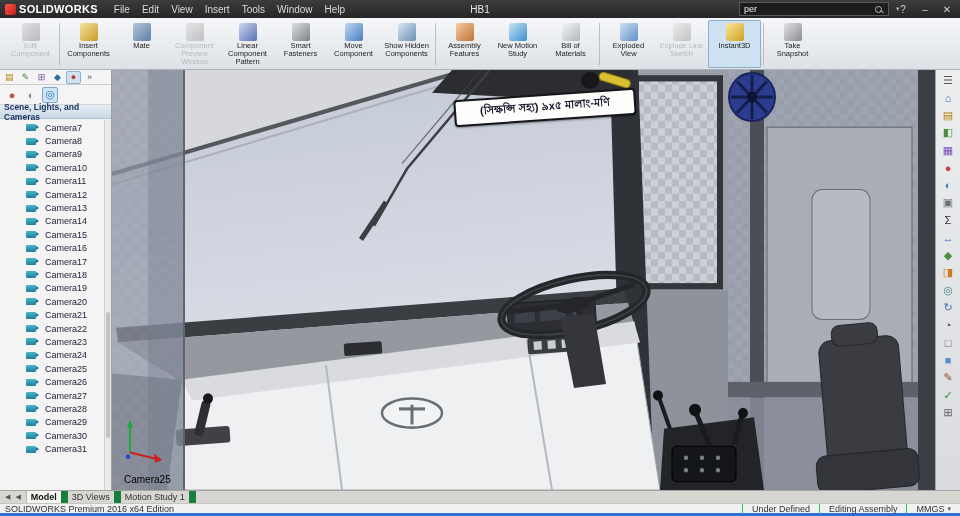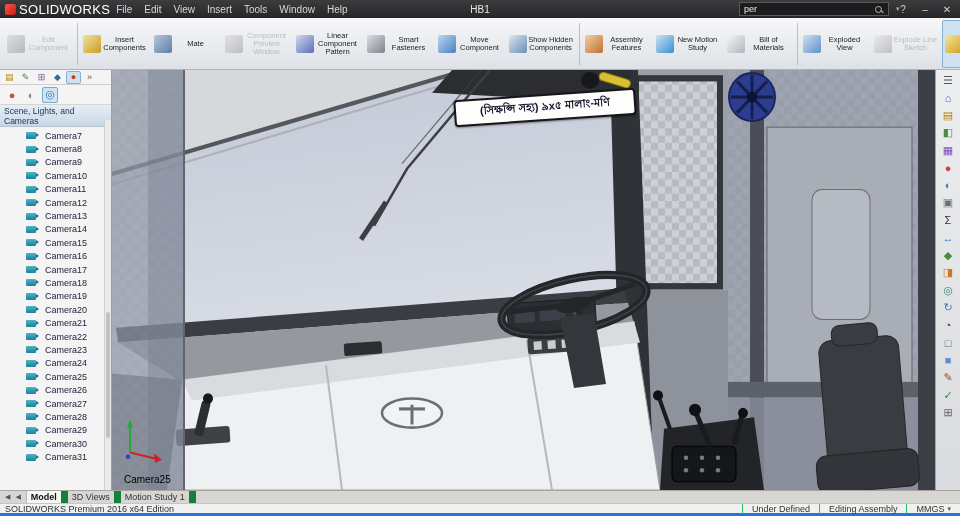--- a/index.html
+++ b/index.html
@@ -2,33 +2,33 @@
 <html><head>
 <meta charset="utf-8">
 <style>
   *{margin:0;padding:0;box-sizing:border-box;font-family:"Liberation Sans",sans-serif}
   html,body{width:960px;height:516px;overflow:hidden;background:#cfcfcf}
   .app{width:960px;height:516px;display:flex;flex-direction:column;overflow:hidden}
 
   
   .titlebar{height:18px;flex:none;background:linear-gradient(#3c3c3e,#262628);display:flex;align-items:center;color:#d8d8d8;font-size:10px;padding:0 5px;position:relative}
   .dslogo{width:11px;height:11px;background:linear-gradient(135deg,#ff5348,#c01f16);border-radius:2px;margin-right:3px;flex:none}
-  .logotext{color:#fff;font-weight:normal;font-size:13px;letter-spacing:.3px;}
+  .logotext{color:#fff;font-weight:bold;font-size:11px;letter-spacing:.3px;margin-right:10px}
   .menu-item{padding:0 6px;cursor:default}
   .doc-title{position:absolute;left:50%;transform:translateX(-50%);color:#e8e8e8;font-size:10px}
   .tb-right{margin-left:auto;display:flex;align-items:center;gap:6px}
   .searchbox{display:flex;align-items:center;background:#1c1c1e;border:1px solid #5a5a5c;height:14px;width:150px;padding:0 4px;gap:14px}
   .searchbox input{flex:1;background:transparent;border:none;outline:none;color:#eee;font-size:9px}
   .mag{width:7px;height:7px;border:1.2px solid #b5b5b5;border-radius:50%;position:relative;flex:none}
   .mag::after{content:"";position:absolute;width:4px;height:1.2px;background:#b5b5b5;right:-3px;bottom:-1px;transform:rotate(45deg)}
   .tb-ctl{width:16px;text-align:center;color:#cfcfcf;font-size:10px}
 
   
   .ribbon{height:52px;flex:none;background:linear-gradient(#f6f7f9,#dde1e6);border-bottom:1px solid #aeb3b9;display:flex;align-items:stretch;padding:2px 2px 1px 4px;overflow:hidden}
-  .rbtn{display:flex;flex-direction:row;align-items:center;padding:2px 2px;border:1px solid transparent;border-radius:2px;flex:none}
+  .rbtn{display:flex;flex-direction:column;align-items:center;padding:2px 2px;border:1px solid transparent;border-radius:2px;flex:none}
   .rbtn.active{background:#cfe2f3;border-color:#8ab0d0}
   .rbtn.disabled{opacity:.55;filter:grayscale(.9)}
   .ric{width:18px;height:18px;border-radius:2px;background:linear-gradient(135deg,#c9cdd2,#8f959c);flex:none;margin-bottom:1px}
   .rlabel{font-size:7.5px;line-height:1.08;text-align:center;width:47px;color:#222}
   .rbtn.disabled .rlabel{color:#8d949a}
   .rsep{width:1px;background:#b9bec4;margin:3px 2px;flex:none}
   [data-name="edit-component-icon"]{background:linear-gradient(135deg,#cdd3da,#8b929b)}
   [data-name="insert-components-icon"]{background:linear-gradient(135deg,#f2e49c,#c79b26)}
   [data-name="mate-icon"]{background:linear-gradient(135deg,#b6c7da,#5d7ea8)}
   [data-name="component-preview-window-icon"]{background:linear-gradient(135deg,#d4d8de,#989fa8)}
@@ -55,21 +55,21 @@
   .main{flex:1;display:flex;min-height:0}
 
   
   .leftpanel{width:112px;flex:none;background:#f4f4f4;border-right:1px solid #9aa0a6;display:flex;flex-direction:column;position:relative}
   .mgr-tabs{height:15px;display:flex;align-items:center;gap:1px;padding:1px 2px;border-bottom:1px solid #cfcfcf}
   .mgr-tab{width:15px;height:13px;display:flex;align-items:center;justify-content:center;font-size:9px;border-radius:2px}
   .mgr-tab.active{background:#cfe0ef;border:1px solid #8ab0d0}
   .filter-row{height:20px;display:flex;align-items:center;gap:3px;padding:0 4px;border-bottom:1px solid #d5d5d5}
   .filter-btn{width:16px;height:16px;display:flex;align-items:center;justify-content:center;font-size:11px;border:1px solid transparent;border-radius:2px}
   .filter-btn.active{background:#cfe4f4;border-color:#7fa8c9}
-  .tree-header{height:22px;background:linear-gradient(#e6eef6,#c9d7e4);display:flex;align-items:center;padding-left:4px;font-size:8.5px;font-weight:normal;color:#17305c;border-bottom:1px solid #b5c2cf}
+  .tree-header{height:14px;background:linear-gradient(#e6eef6,#c9d7e4);display:flex;align-items:center;padding-left:4px;font-size:8.5px;font-weight:bold;color:#17305c;border-bottom:1px solid #b5c2cf}
   .cam-list{flex:1;overflow:hidden;padding-top:2px}
   .cam-item{height:13.4px;display:flex;align-items:center;gap:9px;padding-left:26px;font-size:9px;color:#1c1c38;white-space:nowrap}
   .cam-ic{width:10px;height:7px;background:linear-gradient(180deg,#49b6c6,#1f7f9a);border-radius:1px;position:relative;flex:none}
   .cam-ic::after{content:"";position:absolute;right:-3px;top:1px;border-left:3px solid #17708c;border-top:2.5px solid transparent;border-bottom:2.5px solid transparent}
   .panel-scroll{position:absolute;right:0;top:50px;bottom:0;width:7px;background:#eaeaea;border-left:1px solid #d0d0d0}
   .panel-thumb{position:absolute;left:1px;right:1px;top:52%;height:34%;background:#c2c2c2;border-radius:3px}
 
   
   .viewport{flex:1;position:relative;min-width:0;background:#d5d9e2;overflow:hidden}
   .viewport svg{position:absolute;inset:0;width:100%;height:100%}

